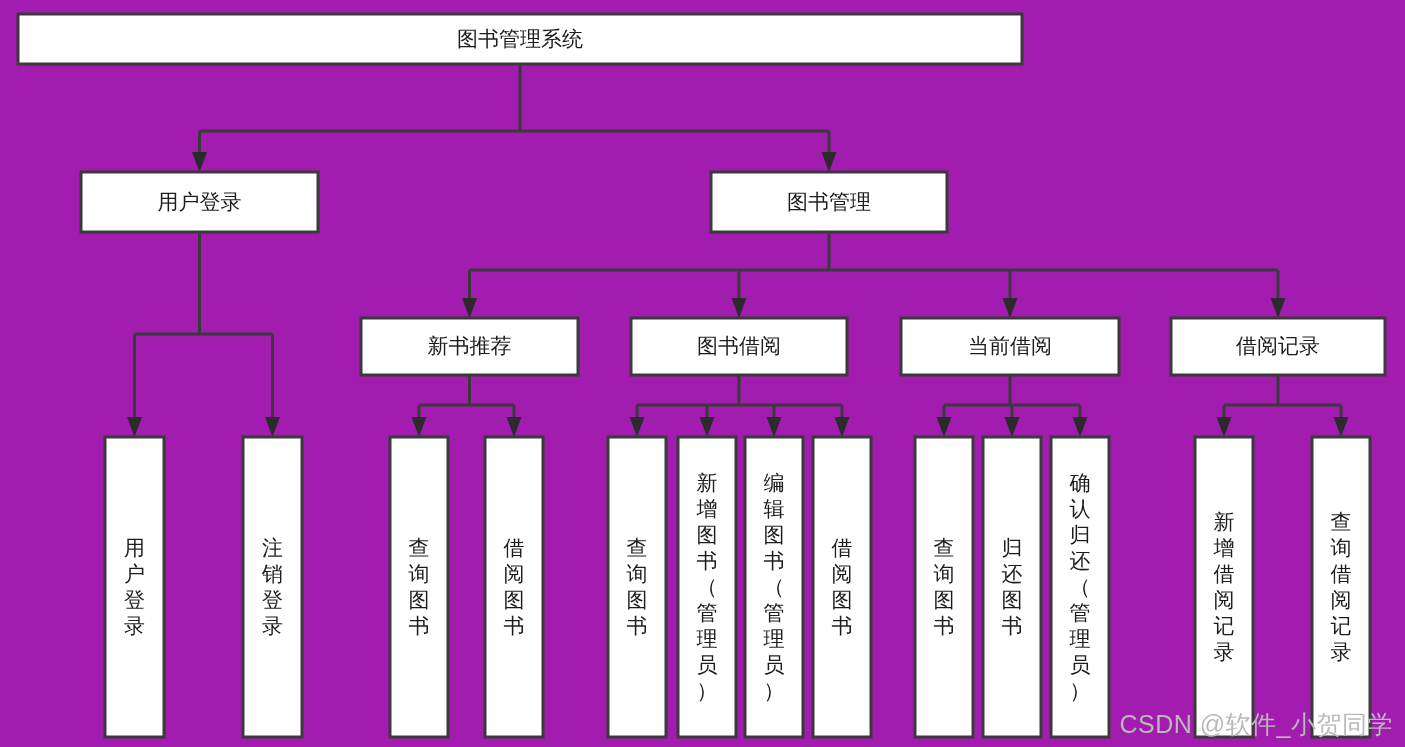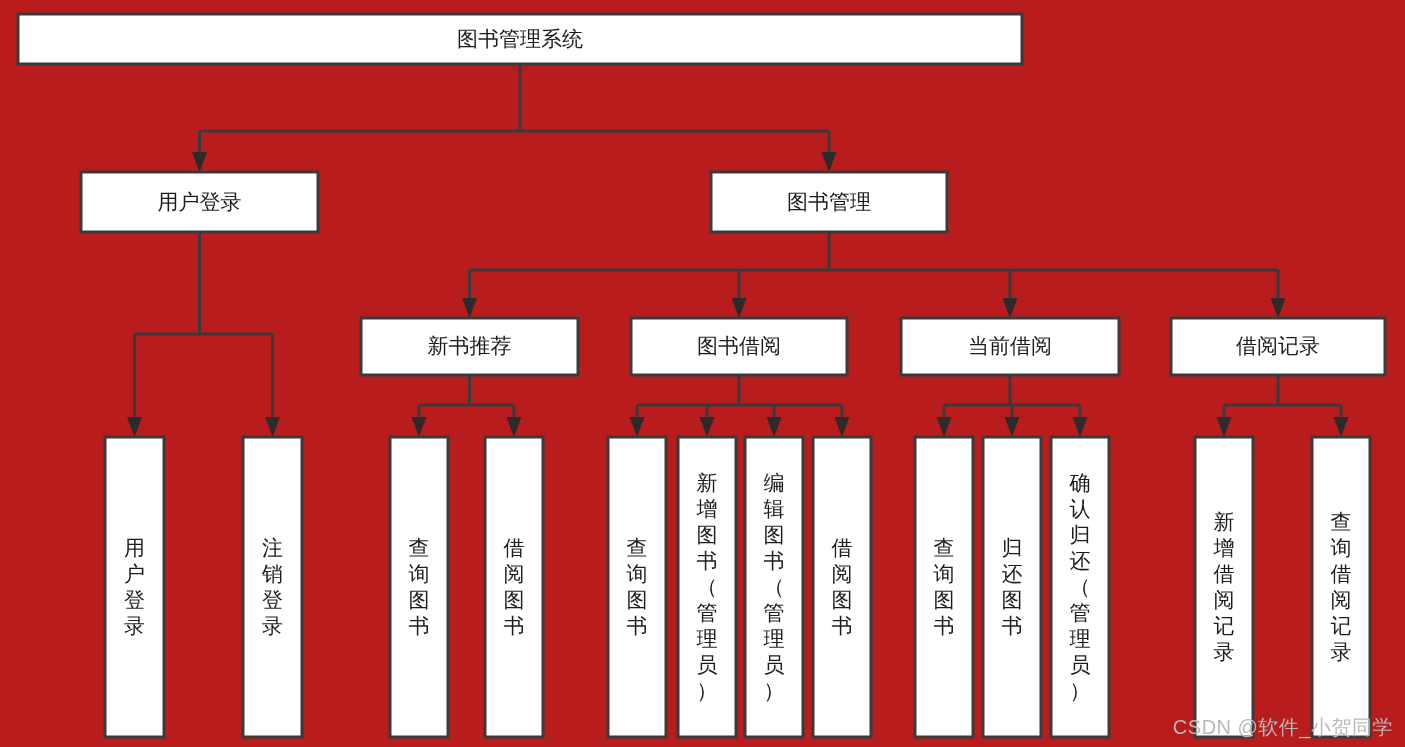--- a/index.html
+++ b/index.html
@@ -10,21 +10,21 @@
   body {
     width: 1405px;
     height: 747px;
     font-family: "Liberation Sans", "DejaVu Sans", sans-serif;
     overflow: hidden;
   }
   #diagram-root {
     position: relative;
     width: 1405px;
     height: 747px;
-    background: #b91c1c;
+    background: #a21caf;
   }
   svg#flow {
     position: absolute;
     top: 0;
     left: 0;
     width: 1405px;
     height: 747px;
     display: block;
   }
   .node-rect {
@@ -53,21 +53,21 @@
     font-family: "Liberation Sans", "DejaVu Sans", sans-serif;
     font-size: 21px;
     fill: #1c1c1c;
     text-anchor: middle;
   }
   .watermark {
     position: absolute;
     right: 12px;
     bottom: 6px;
     font-family: "Liberation Sans", "DejaVu Sans", sans-serif;
-    font-size: 20px;
+    font-size: 25px;
     color: #b9b9b9;
     white-space: nowrap;
     letter-spacing: 0.5px;
     pointer-events: none;
   }
 </style>
 </head>
 <body>
 
 <div id="diagram-root">

